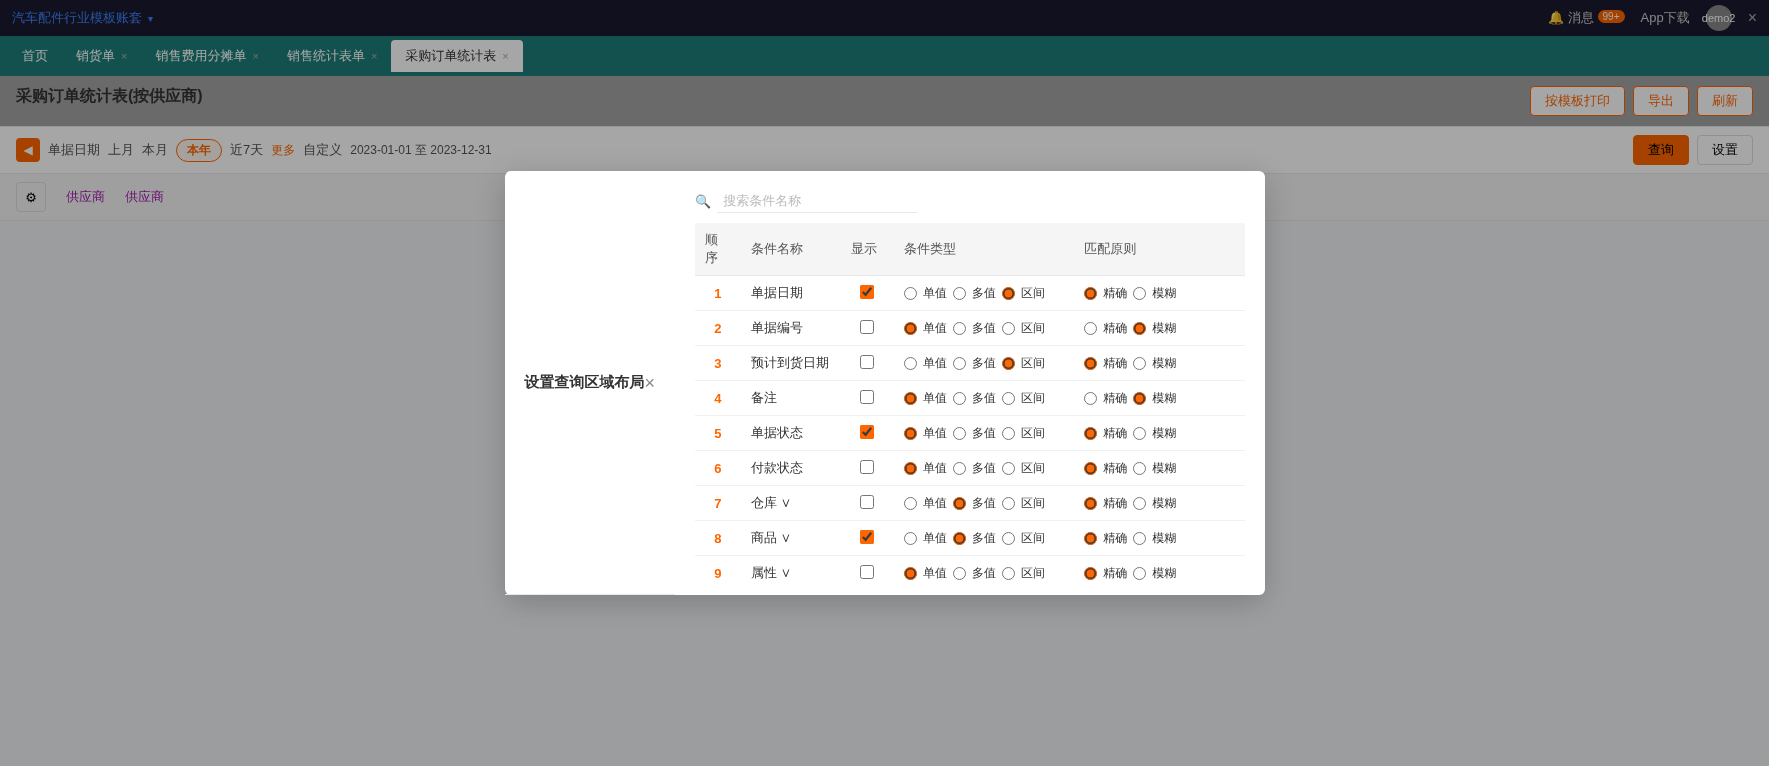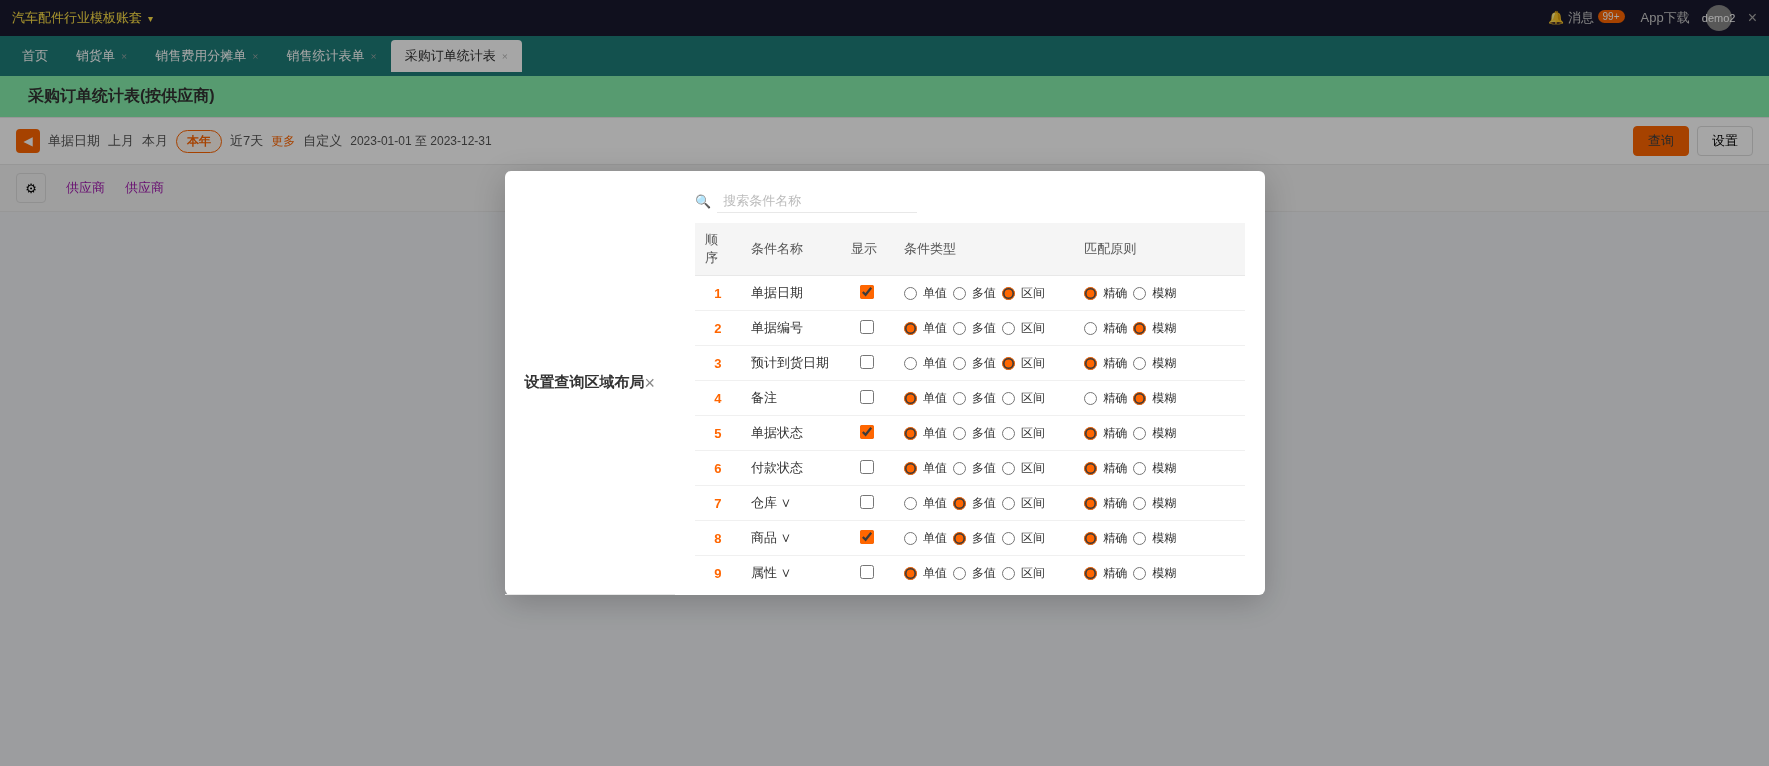--- a/index.html
+++ b/index.html
@@ -7,62 +7,61 @@
 
     
     .top-bar {
       background: #1a1a2e;
       height: 36px;
       display: flex;
       align-items: center;
       padding: 0 12px;
       justify-content: space-between;
     }
-    .top-bar-left { color: #fde047; font-size: 13px; display: flex; align-items: center; gap: 6px; }
+    .top-bar-left { color: #3b82f6; font-size: 13px; display: flex; align-items: center; gap: 6px; }
     .top-bar-right { display: flex; align-items: center; gap: 16px; color: #ccc; font-size: 13px; }
     .top-bar-right .badge { background: #f60; color: #fff; border-radius: 10px; padding: 1px 5px; font-size: 10px; position: relative; top: -2px; }
     .top-bar-right .avatar { width: 26px; height: 26px; border-radius: 50%; background: #888; display: inline-flex; align-items: center; justify-content: center; color: #fff; font-size: 11px; }
     .close-x { color: #aaa; font-size: 16px; cursor: pointer; }
 
     
     .tab-bar {
       background: #1e7d78;
       height: 40px;
       display: flex;
       align-items: center;
       padding: 0 8px;
-      font-family: Liberation Serif, serif;
     }
     .tab-item {
       height: 32px;
       display: flex;
       align-items: center;
       padding: 0 14px;
       color: #fff;
       font-size: 13px;
       cursor: pointer;
       border-radius: 4px 4px 0 0;
       gap: 6px;
     }
     .tab-item.active { background: #fff; color: #333; }
     .tab-close { font-size: 11px; color: #aaa; }
 
     
     .page-header {
-      background: #86efac;
-      padding: 10px 28px;
+      background: #a3a3a3;
+      padding: 10px 16px;
       display: flex;
       align-items: flex-start;
       justify-content: space-between;
       border-bottom: 1px solid #e8e8e8;
     }
     .page-title { font-size: 16px; font-weight: bold; color: #333; }
     .header-actions { display: flex; align-items: center; gap: 8px; }
     .btn { padding: 5px 14px; border-radius: 4px; cursor: pointer; font-size: 13px; border: 1px solid #ddd; background: #fff; }
-    .btn-primary { background: #f60; border-color: #f60; color: #404040; }
+    .btn-primary { background: #f60; border-color: #f60; color: #000000; }
     .btn-outline { border: 1px solid #f60; color: #f60; background: #fff; }
 
     
     .filter-bar {
       background: #fff;
       padding: 8px 16px;
       display: flex;
       align-items: center;
       gap: 8px;
       border-bottom: 1px solid #e8e8e8;
@@ -187,20 +186,25 @@
       <span class="tab-close">×</span>
     </div>
     <div class="tab-item active">
       <span>采购订单统计表</span>
       <span class="tab-close">×</span>
     </div>
   </div>
 
   <div class="page-header">
     <div class="page-title">采购订单统计表(按供应商)</div>
+    <div class="header-actions">
+      <button class="btn btn-outline">按模板打印</button>
+      <button class="btn btn-outline">导出</button>
+      <button class="btn btn-outline">刷新</button>
+    </div>
   </div>
 
   <div class="filter-bar">
     <div class="filter-toggle">◀</div>
     <span class="filter-label">单据日期</span>
     <span style="color:#555;font-size:13px;cursor:pointer;">上月</span>
     <span style="color:#555;font-size:13px;cursor:pointer;">本月</span>
     <span class="filter-chip">本年</span>
     <span style="color:#555;font-size:13px;cursor:pointer;">近7天</span>
     <span class="filter-more">更多</span>

